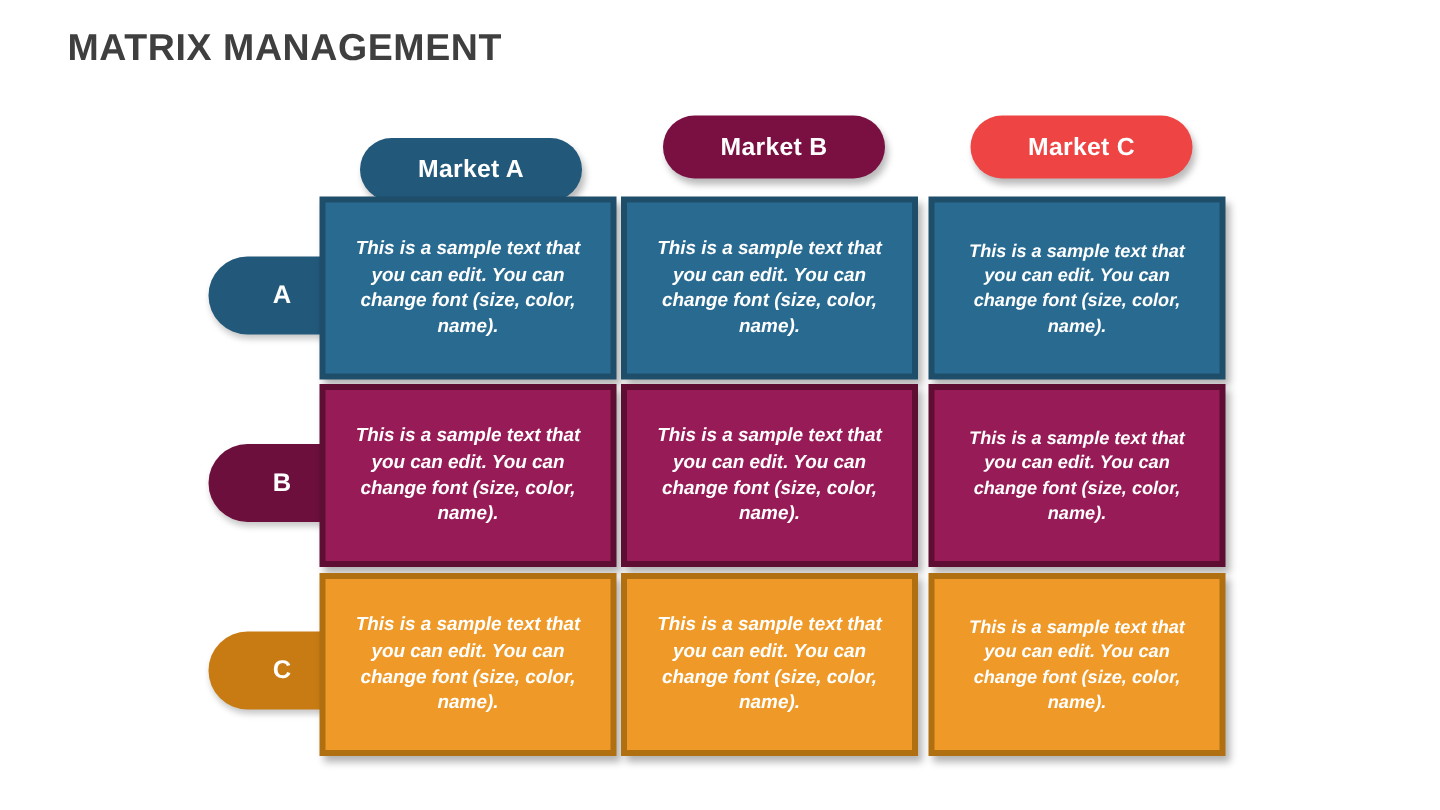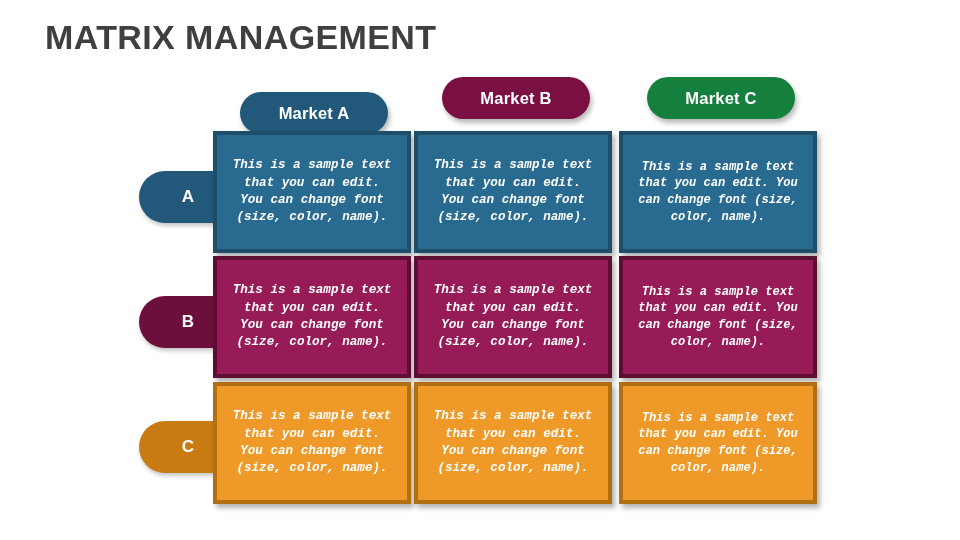--- a/index.html
+++ b/index.html
@@ -14,21 +14,21 @@
   body {
     font-family: "Liberation Sans", sans-serif;
     position: relative;
   }
 
   
   #page-title {
     position: absolute;
     left: 45px;
     top: 18px;
-    font-size: 34px;
+    font-size: 25px;
     font-weight: bold;
     letter-spacing: 0.4px;
     color: #3f3f3f;
     white-space: nowrap;
   }
 
   
   .col-header {
     position: absolute;
     height: 42px;
@@ -80,21 +80,20 @@
   #matrix-row-0 { top: 131px; }
   #matrix-row-1 { top: 256px; }
   #matrix-row-2 { top: 382px; }
 
   .matrix-cell {
     position: absolute;
     width: 198px;
     height: 122px;
     padding: 4px;
     box-shadow: 3px 4px 5px rgba(0,0,0,0.30);
-    font-family: Liberation Mono, monospace;
   }
   .matrix-cell.c0 { left: 0px; }
   .matrix-cell.c1 { left: 201px; }
   .matrix-cell.c2 { left: 406px; }
 
   .cell-inner {
     width: 100%;
     height: 100%;
     display: flex;
     align-items: center;
@@ -116,21 +115,21 @@
 <body style="background: rgb(255, 255, 255);">
 
 <div id="page-title" style="color: rgb(63, 63, 63);">MATRIX MANAGEMENT</div>
 
 <div class="col-header" id="col-header-0" style="background: rgb(34, 88, 122); color: rgb(255, 255, 255);">
   <span>Market A</span>
 </div>
 <div class="col-header" id="col-header-1" style="background: rgb(122, 15, 66); color: #ffffff;">
   <span>Market B</span>
 </div>
-<div class="col-header" id="col-header-2" style="background: #15803d; color: rgb(255, 255, 255);">
+<div class="col-header" id="col-header-2" style="background: #ef4444; color: rgb(255, 255, 255);">
   <span>Market C</span>
 </div>
 
 <div class="row-label" id="row-label-0" style="background: rgb(34, 88, 122);">
   <span>A</span>
 </div>
 <div class="row-label" id="row-label-1" style="background: rgb(109, 15, 60);">
   <span>B</span>
 </div>
 <div class="row-label" id="row-label-2" style="background: rgb(200, 123, 18);">

